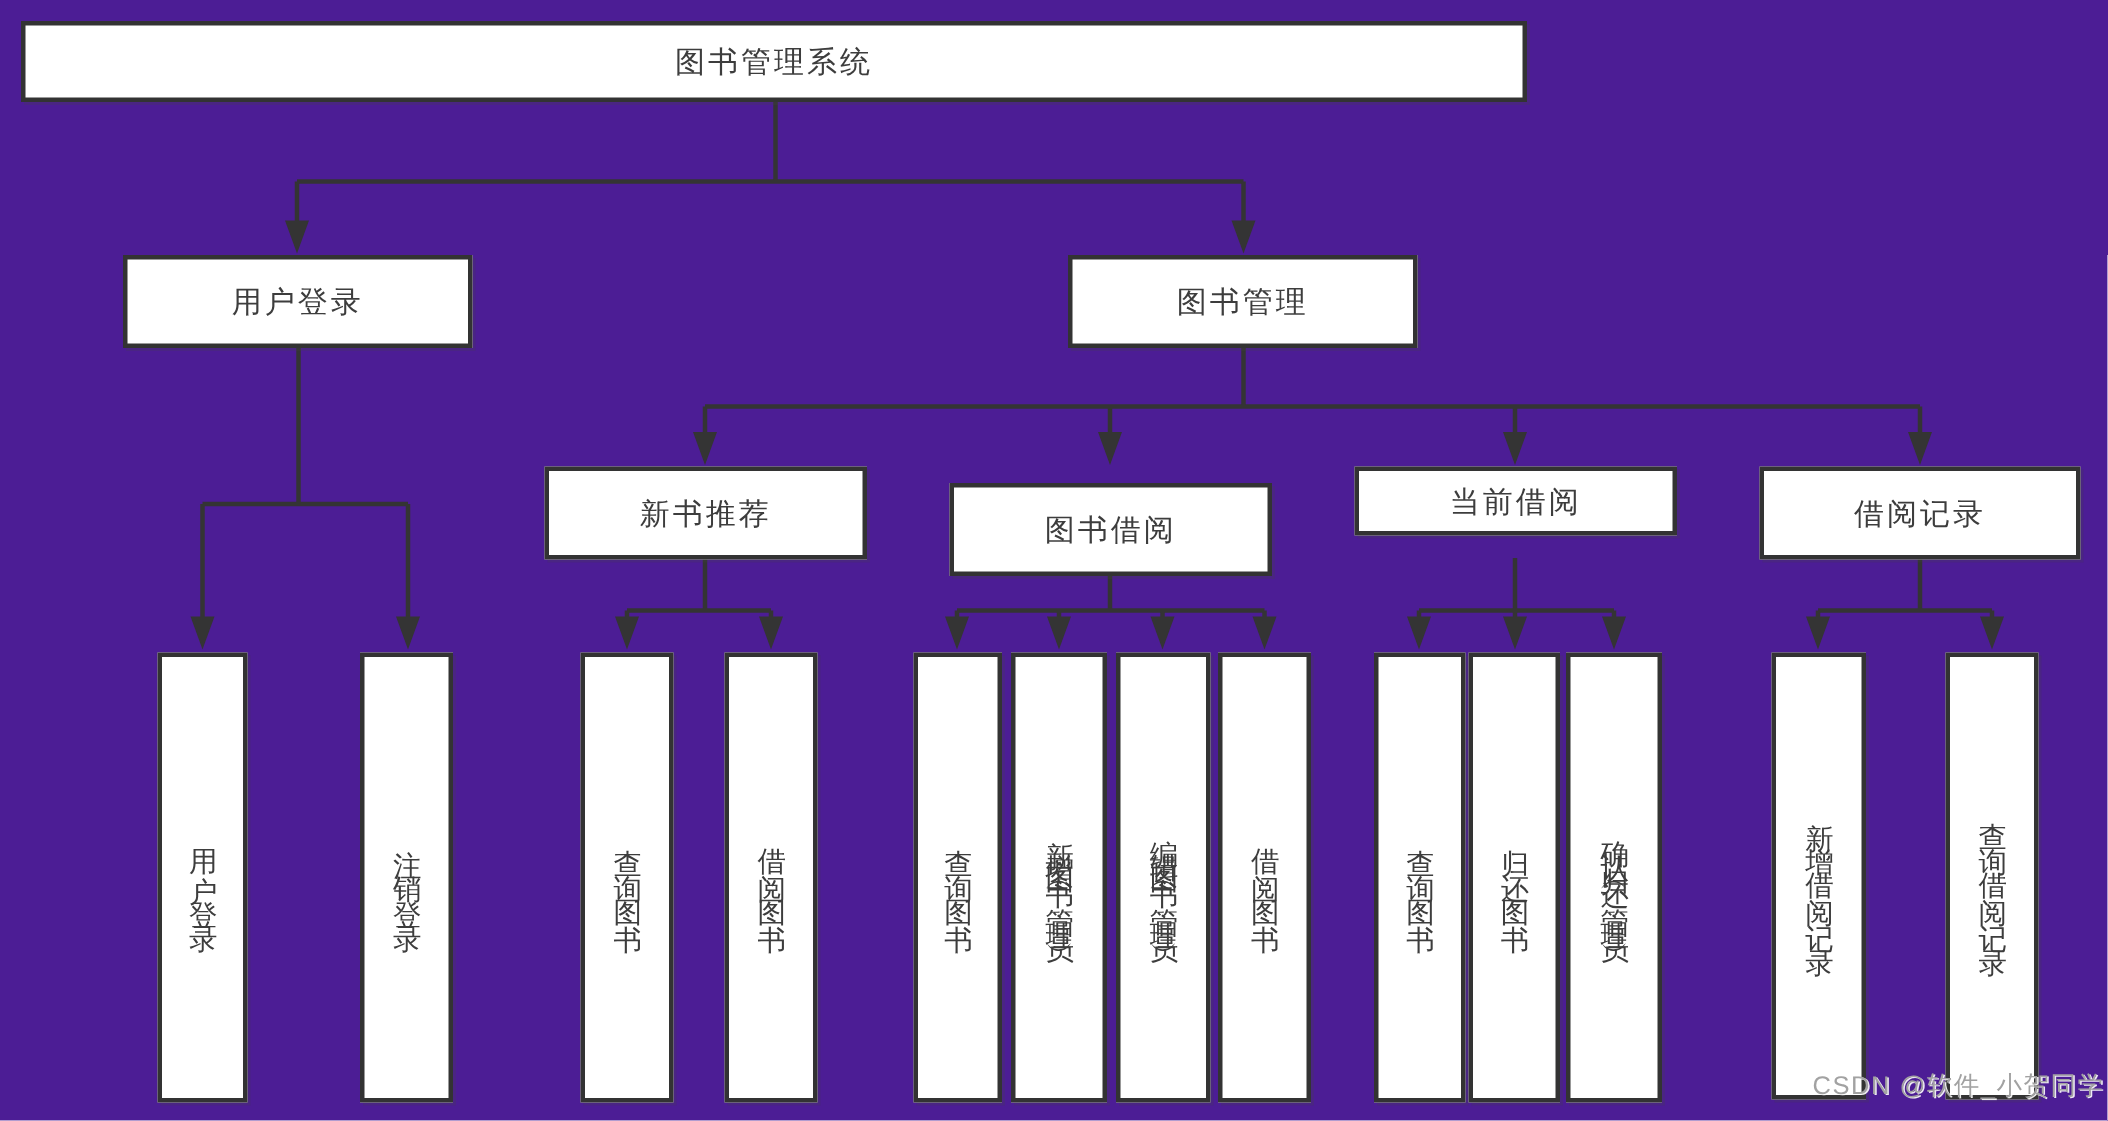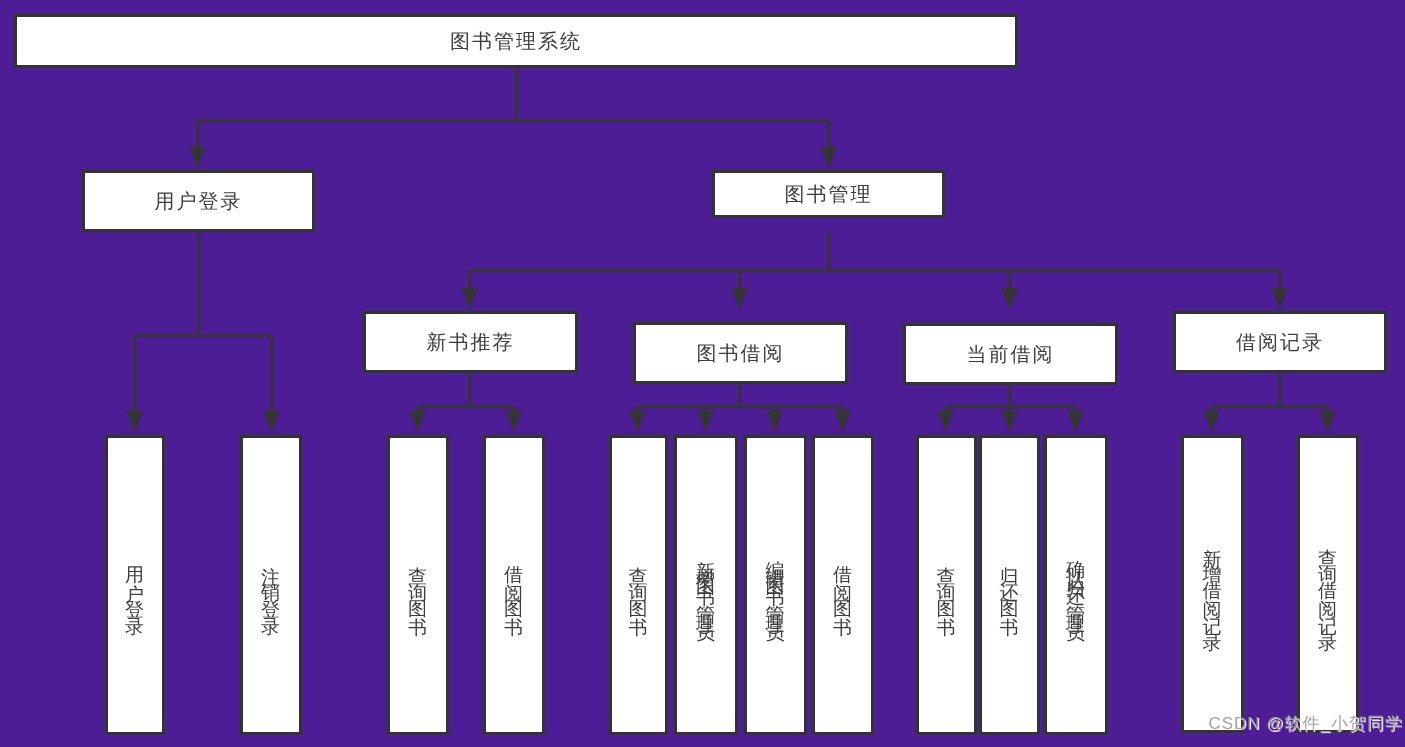--- a/index.html
+++ b/index.html
@@ -103,31 +103,31 @@
     </g>
   </svg>
 
   <div class="node" style="left:14px; top:14px; width:1004px; height:54px;">
     <span class="h-label">图书管理系统</span>
   </div>
 
   <div class="node" style="left:82px; top:170px; width:233px; height:62px;">
     <span class="h-label">用户登录</span>
   </div>
-  <div class="node" style="left:712px; top:170px; width:233px; height:48px;">
+  <div class="node" style="left:712px; top:170px; width:233px; height:62px;">
     <span class="h-label">图书管理</span>
   </div>
 
   <div class="node" style="left:363px; top:311px; width:215px; height:62px;">
     <span class="h-label">新书推荐</span>
   </div>
   <div class="node" style="left:633px; top:322px; width:215px; height:62px;">
     <span class="h-label">图书借阅</span>
   </div>
-  <div class="node" style="left:903px; top:311px; width:215px; height:62px;margin-top:12px;">
+  <div class="node" style="left:903px; top:311px; width:215px; height:46px;">
     <span class="h-label">当前借阅</span>
   </div>
   <div class="node" style="left:1173px; top:311px; width:214px; height:62px;">
     <span class="h-label">借阅记录</span>
   </div>
 
   <div class="node" style="left:105px; top:435px; width:60px; height:300px;">
     <span class="v-label loose">用户登录</span>
   </div>
   <div class="node" style="left:240px; top:435px; width:62px; height:300px;">

